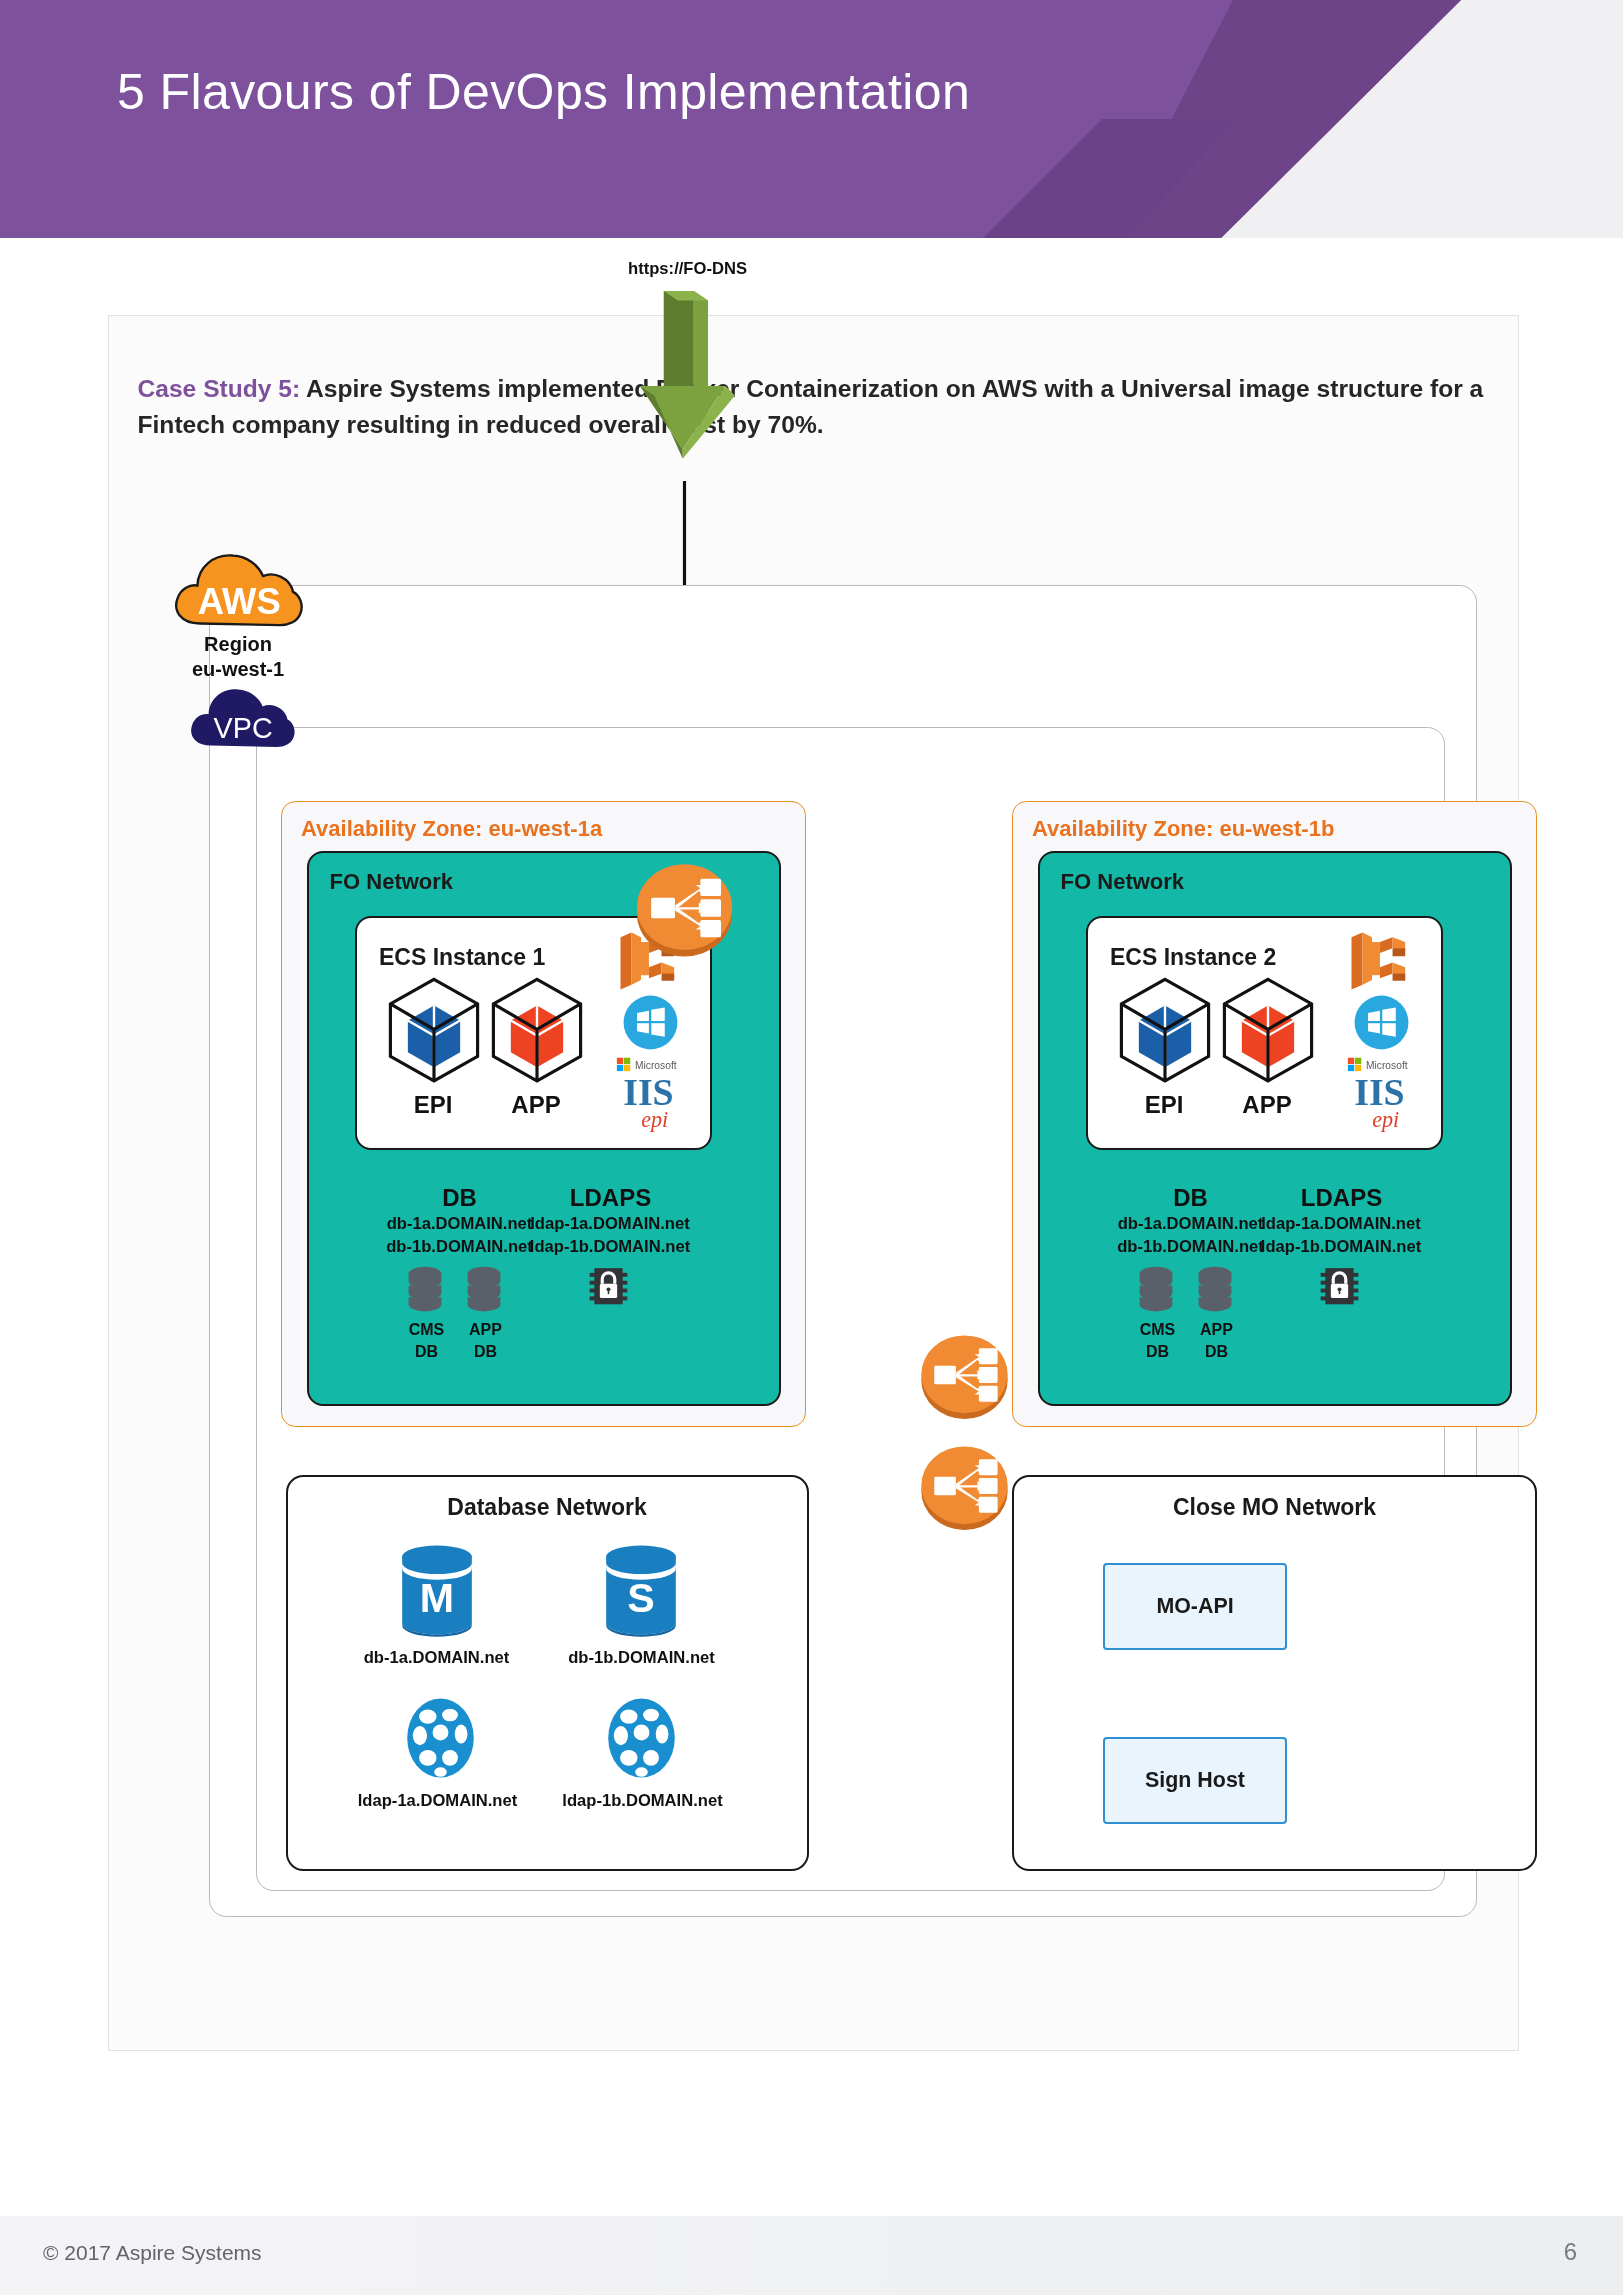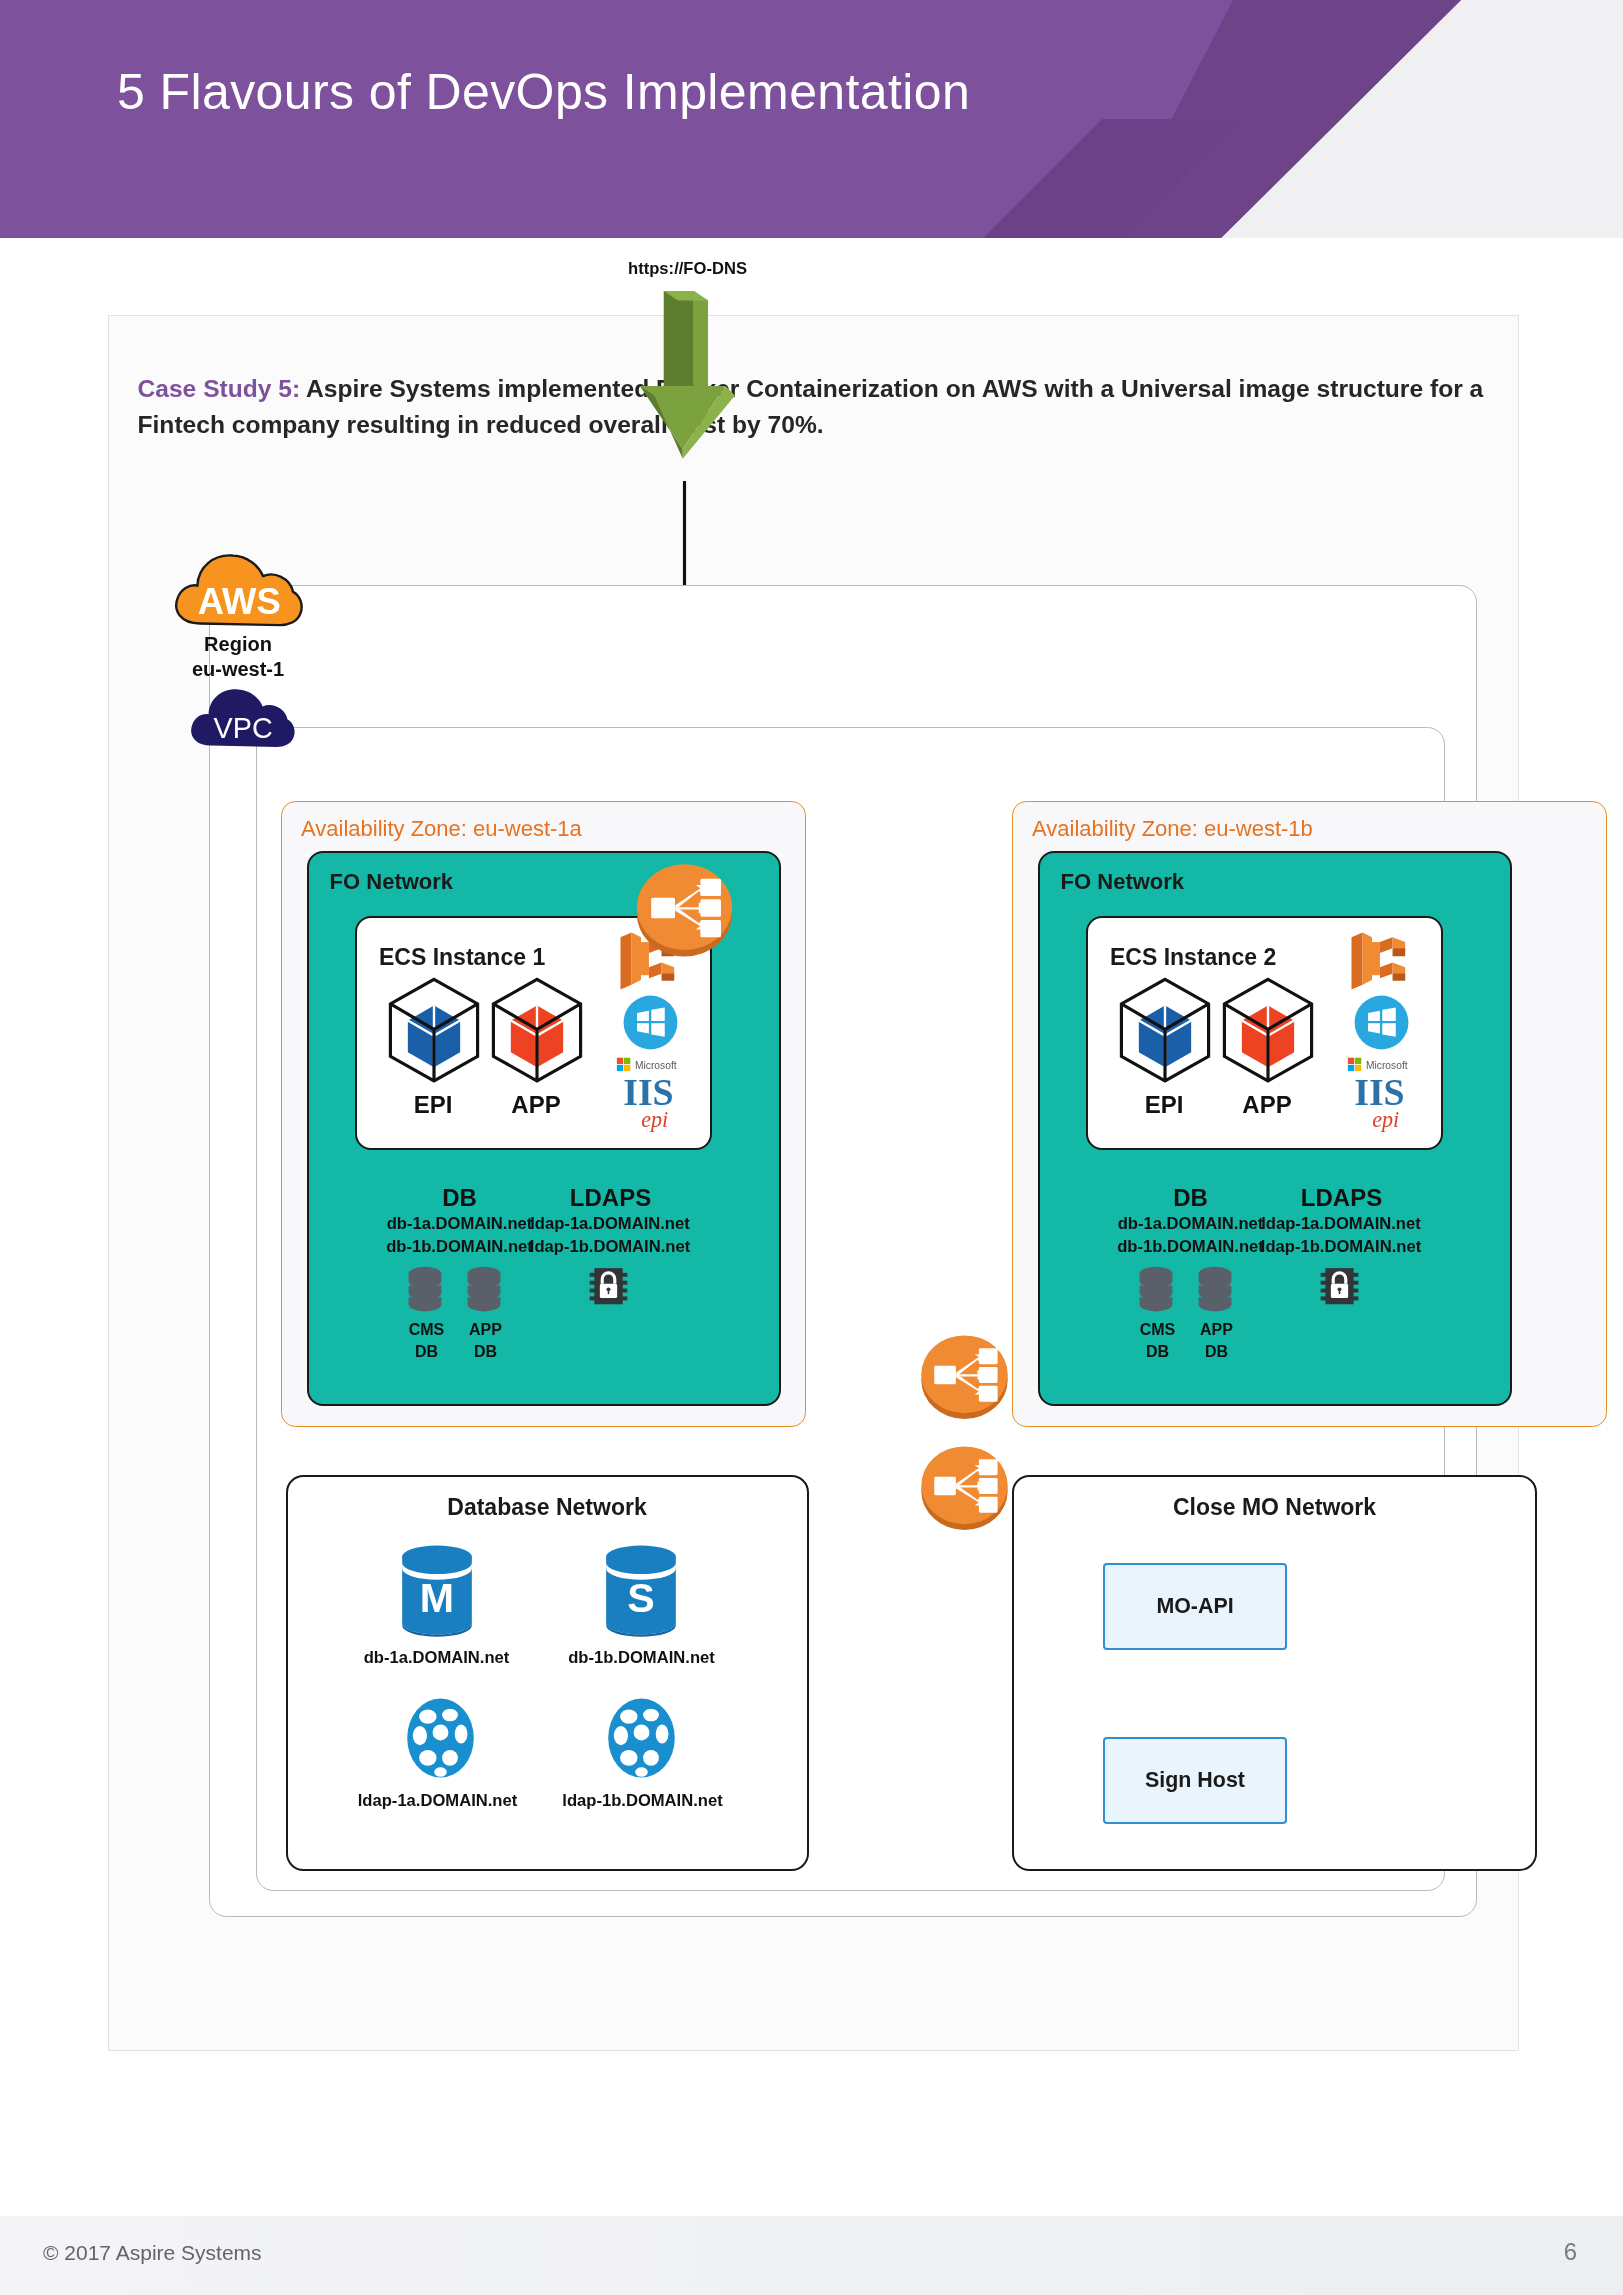--- a/index.html
+++ b/index.html
@@ -37,27 +37,27 @@
   .case-label { color: #7d519b; font-weight: 700; }
 
   
   .rbox { position: absolute; border-radius: 17.4px; }
   .region-box { left: 100px; top: 269px; width: 1268px; height: 1332px;
     border: 1.3px solid #b8b8bd; background: #ffffff; }
   .vpc-box { left: 48px; top: 141px; width: 1189px; height: 1164px;
     border: 1.3px solid #b8b8bd; background: #ffffff; }
   .az-box { position: absolute; border: 1.6px solid #e8901f; border-radius: 14.3px; background: #f8f8fa; }
   .az-a { left: 24px; top: 73px; width: 525px; height: 626px; }
-  .az-b { left: 755px; top: 73px; width: 595px; height: 626px; padding-left: 48px; }
+  .az-b { left: 755px; top: 73px; width: 525px; height: 626px; padding-left: 48px; }
   .fo-box { position: absolute; border: 2.4px solid #1a1a1a; border-radius: 16px; background: #14b8a6; }
   .ecs-box { position: absolute; border: 2.4px solid #1a1a1a; border-radius: 16px; background: #ffffff; }
   .net-box { position: absolute; border: 2.4px solid #1a1a1a; border-radius: 17.4px; background: #ffffff; }
 
   .box-title { position: absolute; font-weight: 700; color: #1a1a1a; }
-  .az-title { left: 19px; top: 14.3px; font-size: 22px; color: #e8721f; font-weight: 400; }
+  .az-title { left: 19px; top: 14.3px; font-size: 22px; color: #e8721f; font-weight: 700; }
   .fo-title { left: 20.6px; top: 16px; font-size: 22px; }
   .ecs-title { left: 22px; top: 17.4px; font-size: 23px; margin-top: 9px; }
   .net-title { font-size: 23px; font-weight: 700; color: #1a1a1a; text-align: center; width: 100%; top: 17.4px; left: 0; }
 
   .lbl { position: absolute; text-align: center; color: #111; font-weight: 700; }
   .lbl-big { font-size: 24px; }
   .lbl-mid { font-size: 20px; }
   .lbl-sm { font-size: 16.6px; }
   .lbl-xs { font-size: 16px; }
 

